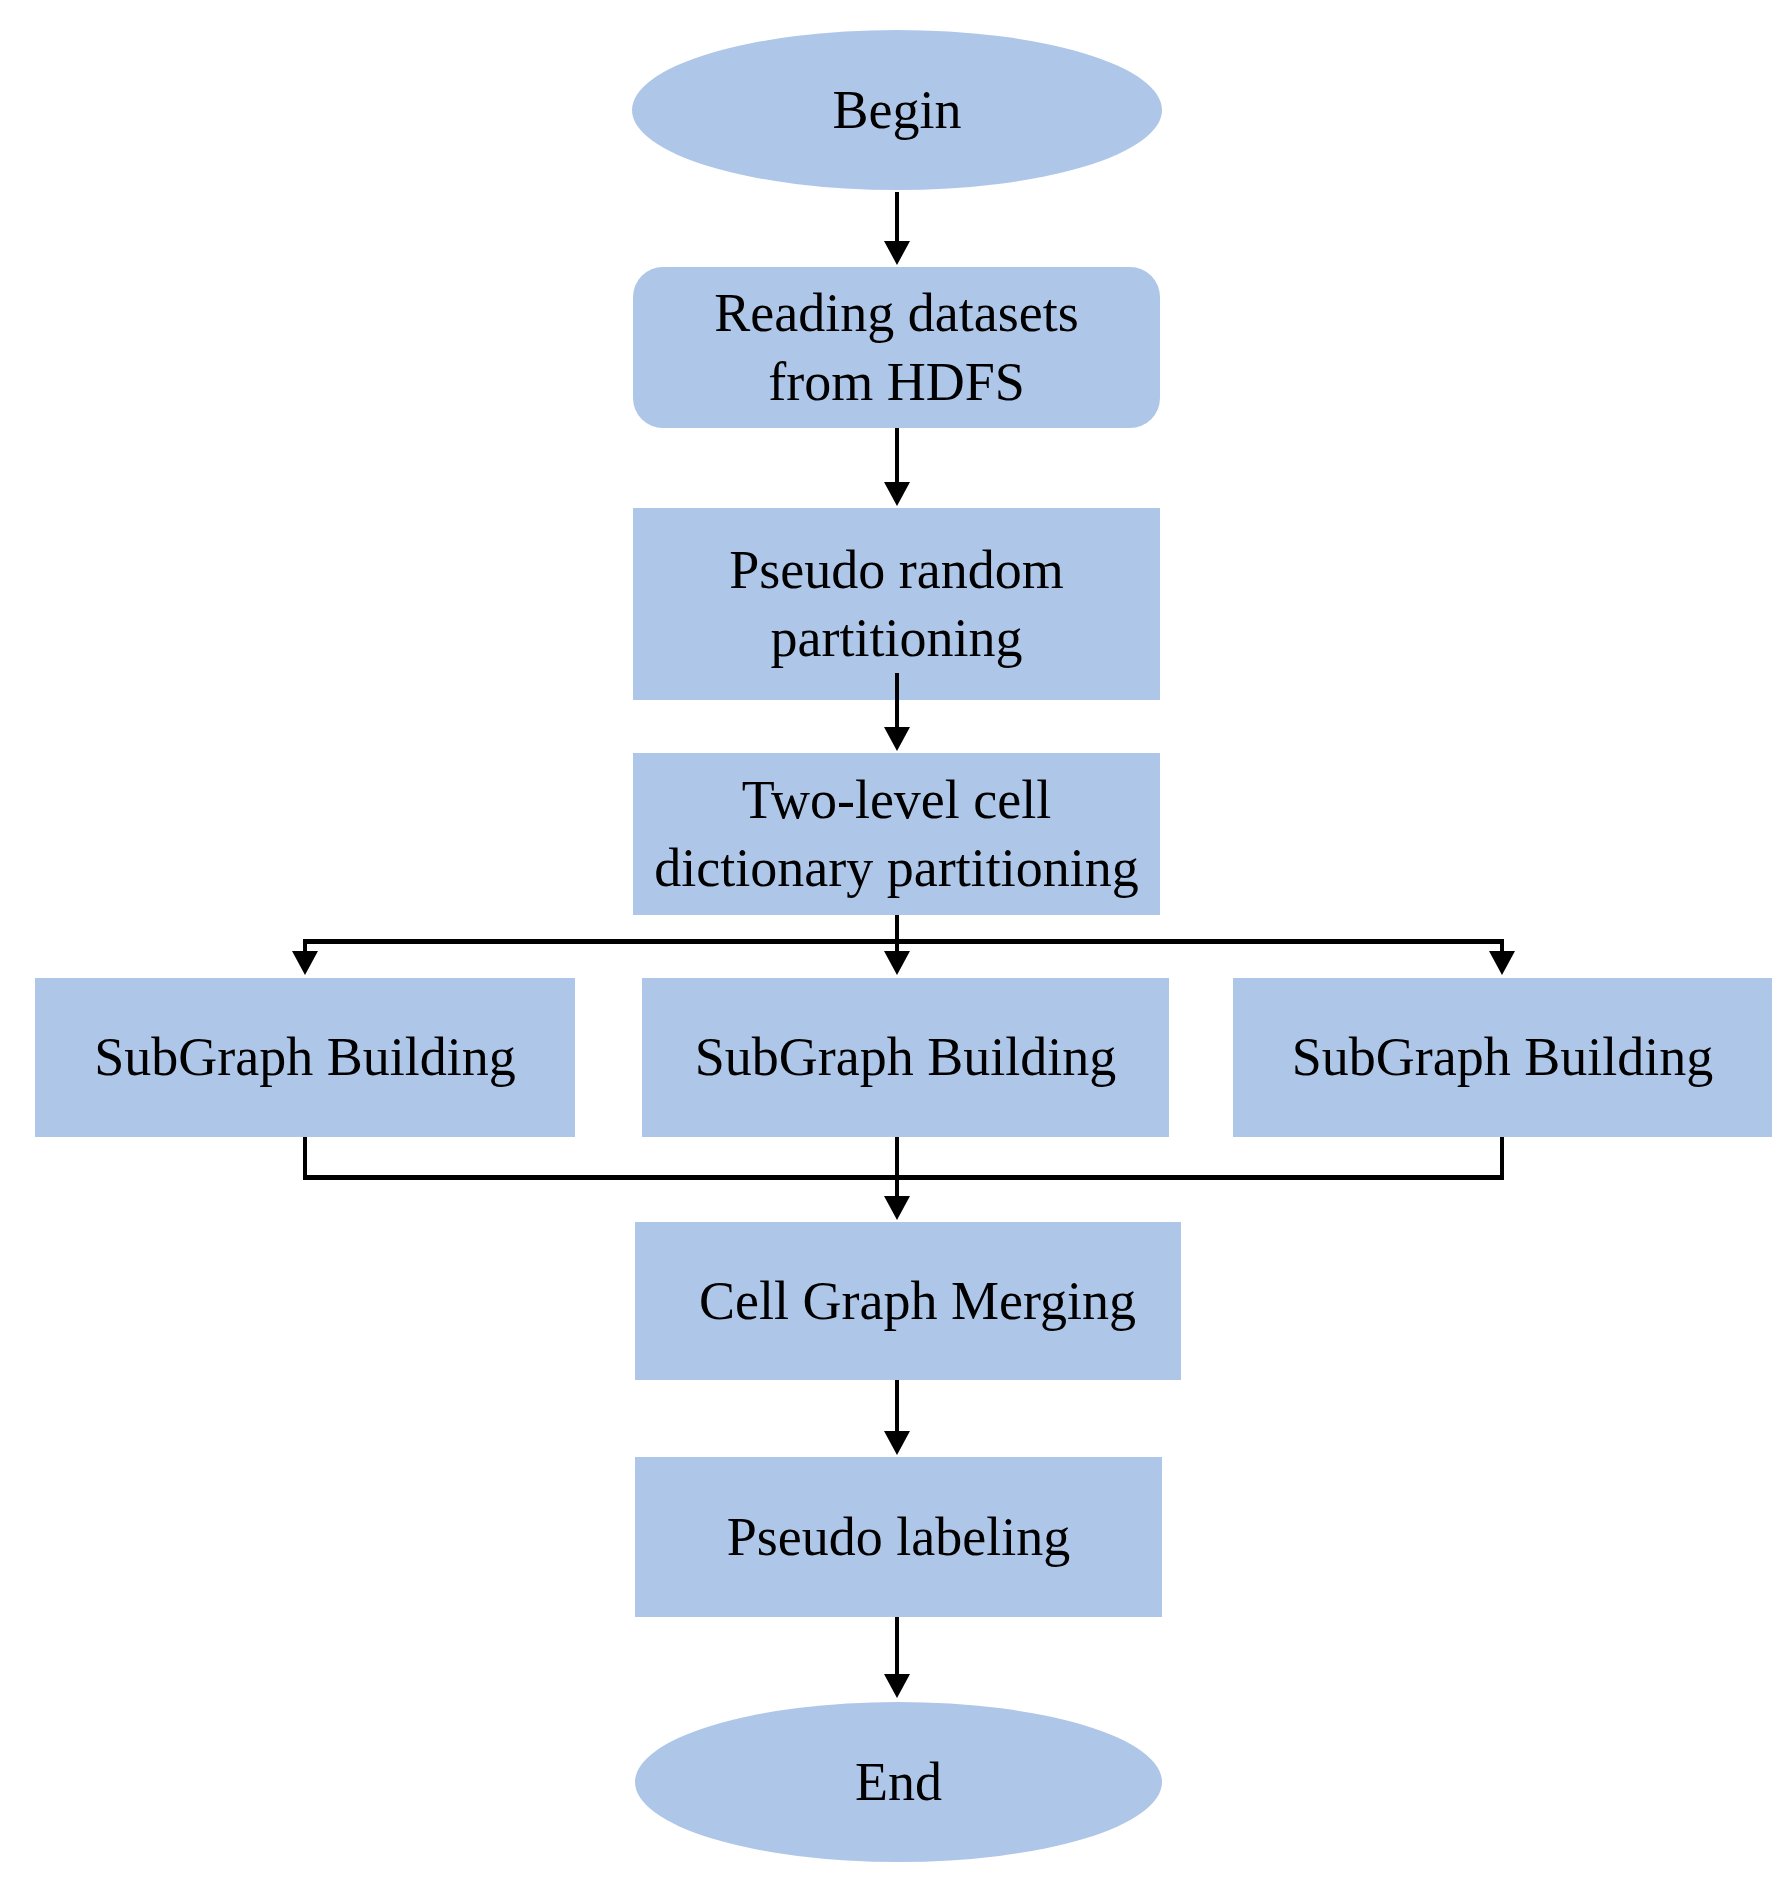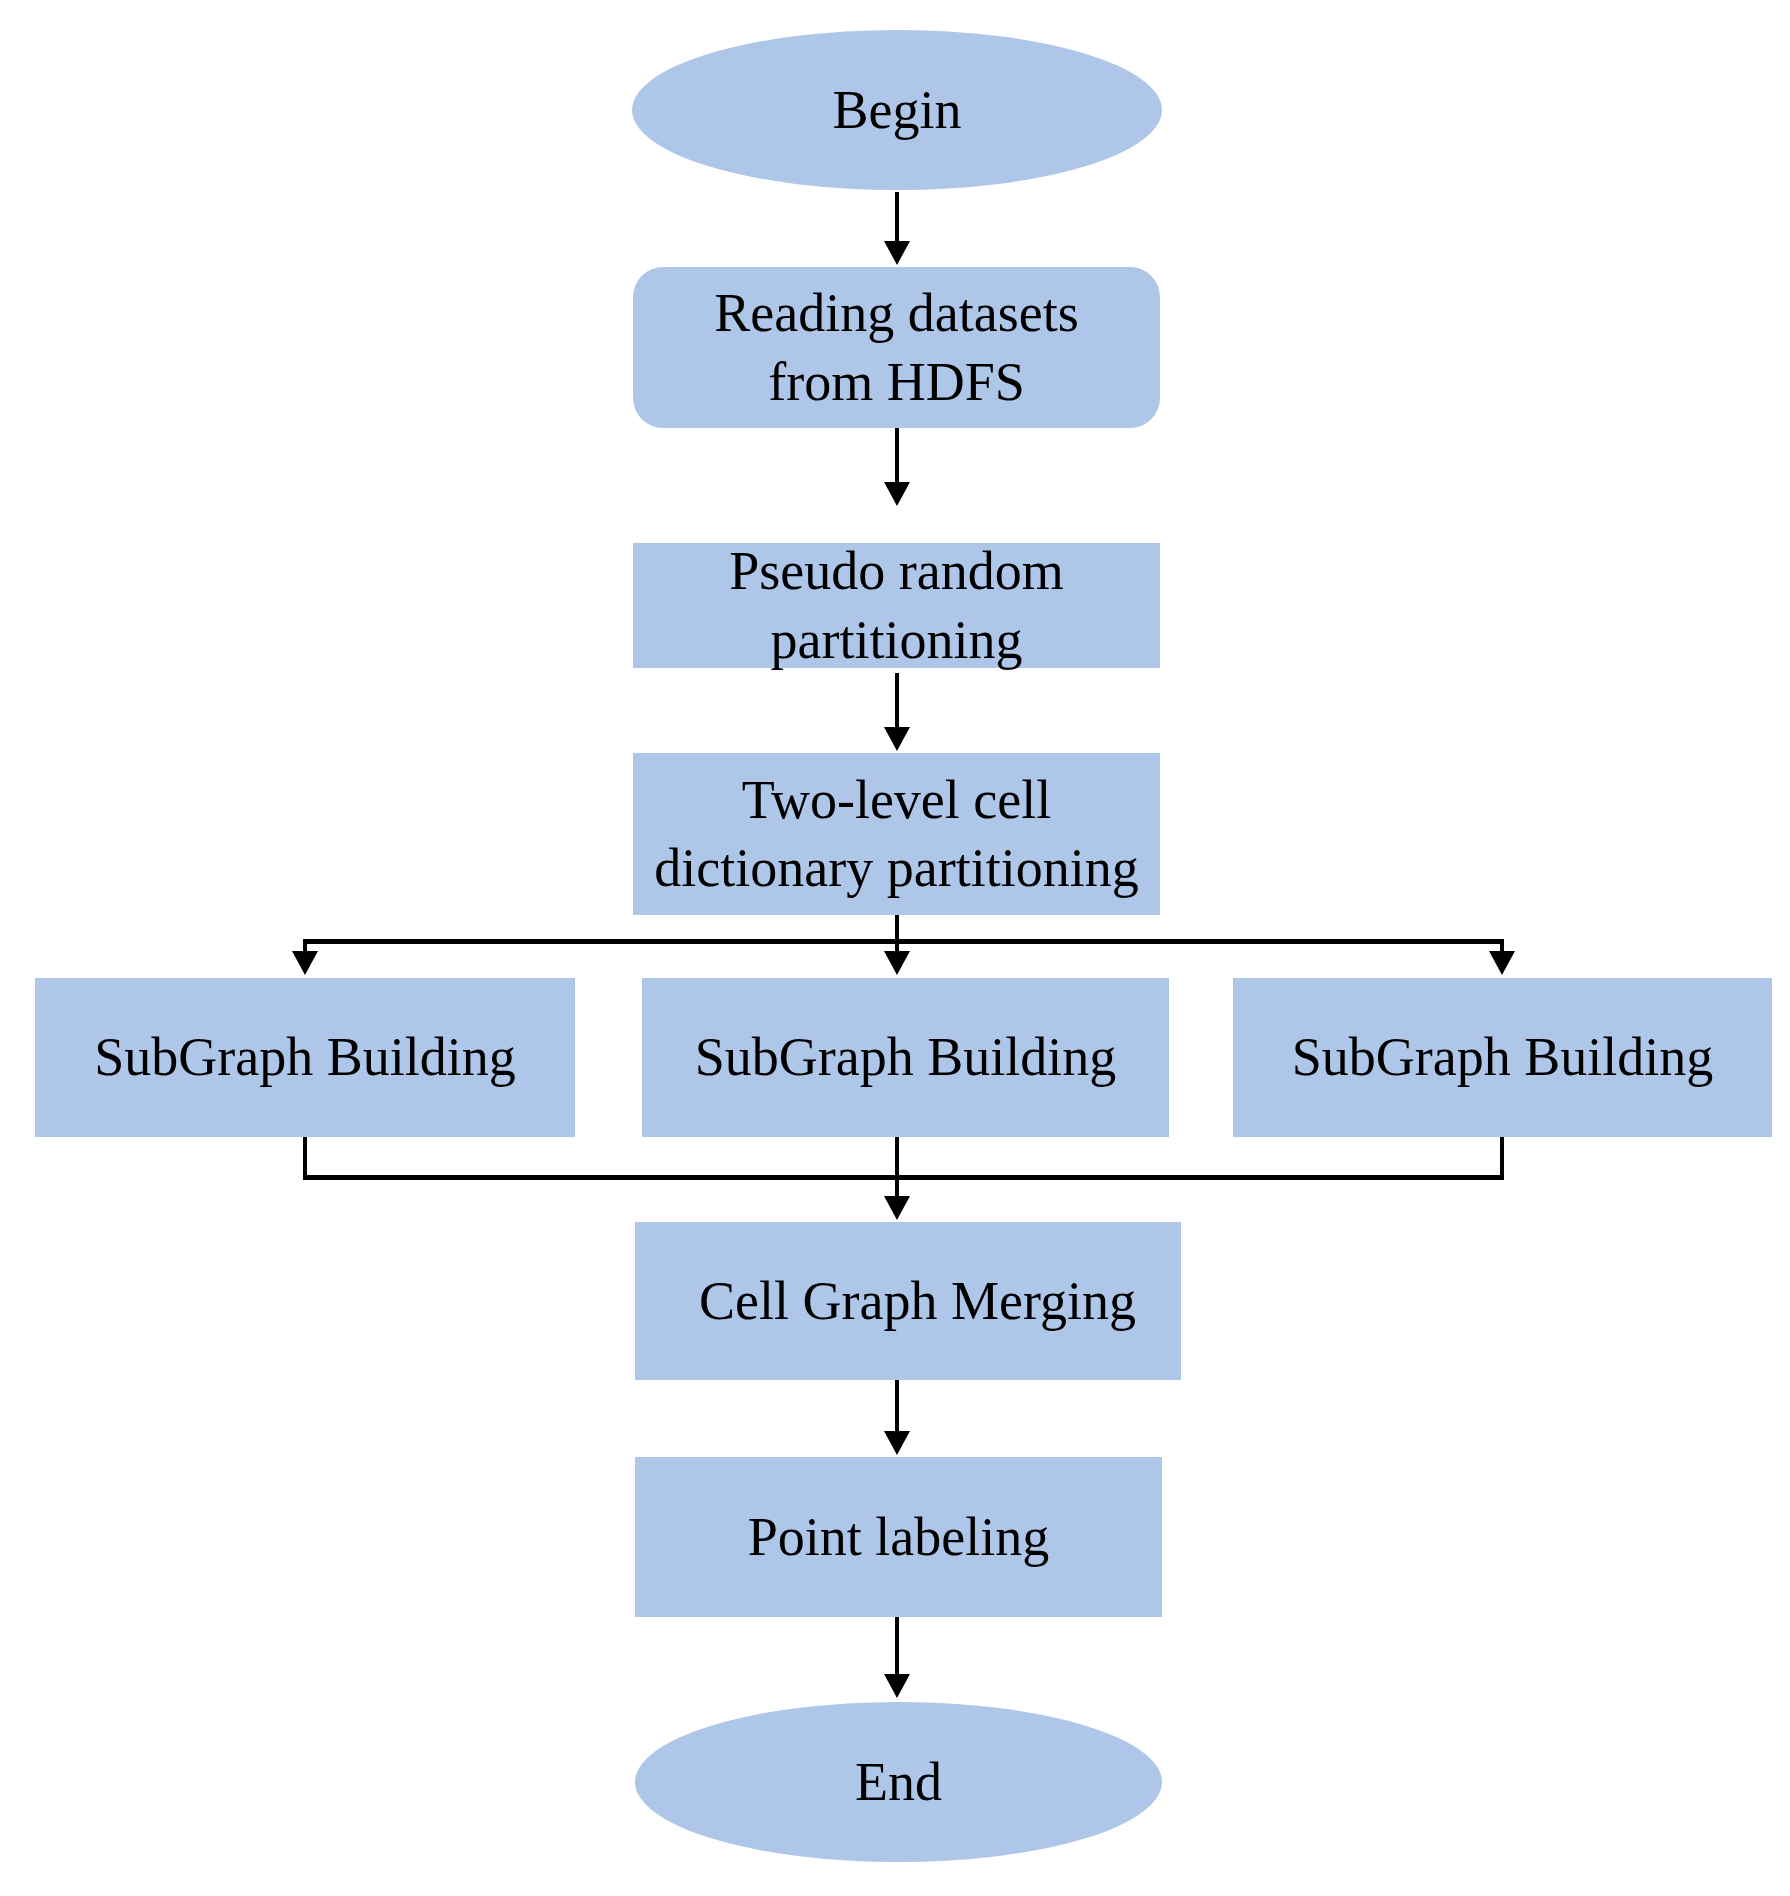--- a/index.html
+++ b/index.html
@@ -28,21 +28,21 @@
     font-size: 54px;
     line-height: 1.26;
     white-space: pre-line;
   }
   .ellipse { border-radius: 50%; }
   .rounded { border-radius: 30px; }
 
   
   .n-begin      { left: 632px;  top: 30px;   width: 530px; height: 160px; }
   .n-reading    { left: 633px;  top: 267px;  width: 527px; height: 161px; }
-  .n-pseudo     { left: 633px;  top: 508px;  width: 527px; height: 125px; margin-top: 35px; }
+  .n-pseudo     { left: 633px;  top: 508px;  width: 527px; height: 192px; }
   .n-dictionary { left: 633px;  top: 753px;  width: 527px; height: 162px; }
   .n-sub-left   { left: 35px;   top: 978px;  width: 540px; height: 159px; }
   .n-sub-center { left: 642px;  top: 978px;  width: 527px; height: 159px; }
   .n-sub-right  { left: 1233px; top: 978px;  width: 539px; height: 159px; }
   .n-merging    { left: 635px;  top: 1222px; width: 527px; height: 158px; padding-left: 19px; }
   .n-labeling   { left: 635px;  top: 1457px; width: 527px; height: 160px; }
   .n-end        { left: 635px;  top: 1702px; width: 527px; height: 160px; }
 
   
   .vline { position: absolute; width: 4px;  background: var(--line-color); }
@@ -114,21 +114,21 @@
 
   <div class="node n-sub-right">
     <span>SubGraph Building</span>
   </div>
 
   <div class="node n-merging">
     <span>Cell Graph Merging</span>
   </div>
 
   <div class="node n-labeling">
-    <span>Point labeling</span>
+    <span>Pseudo labeling</span>
   </div>
 
   <div class="node ellipse n-end">
     <span>End</span>
   </div>
 
   <div class="vline l-begin"></div>
   <div class="arrowhead h-begin"></div>
 
   <div class="vline l-reading"></div>

